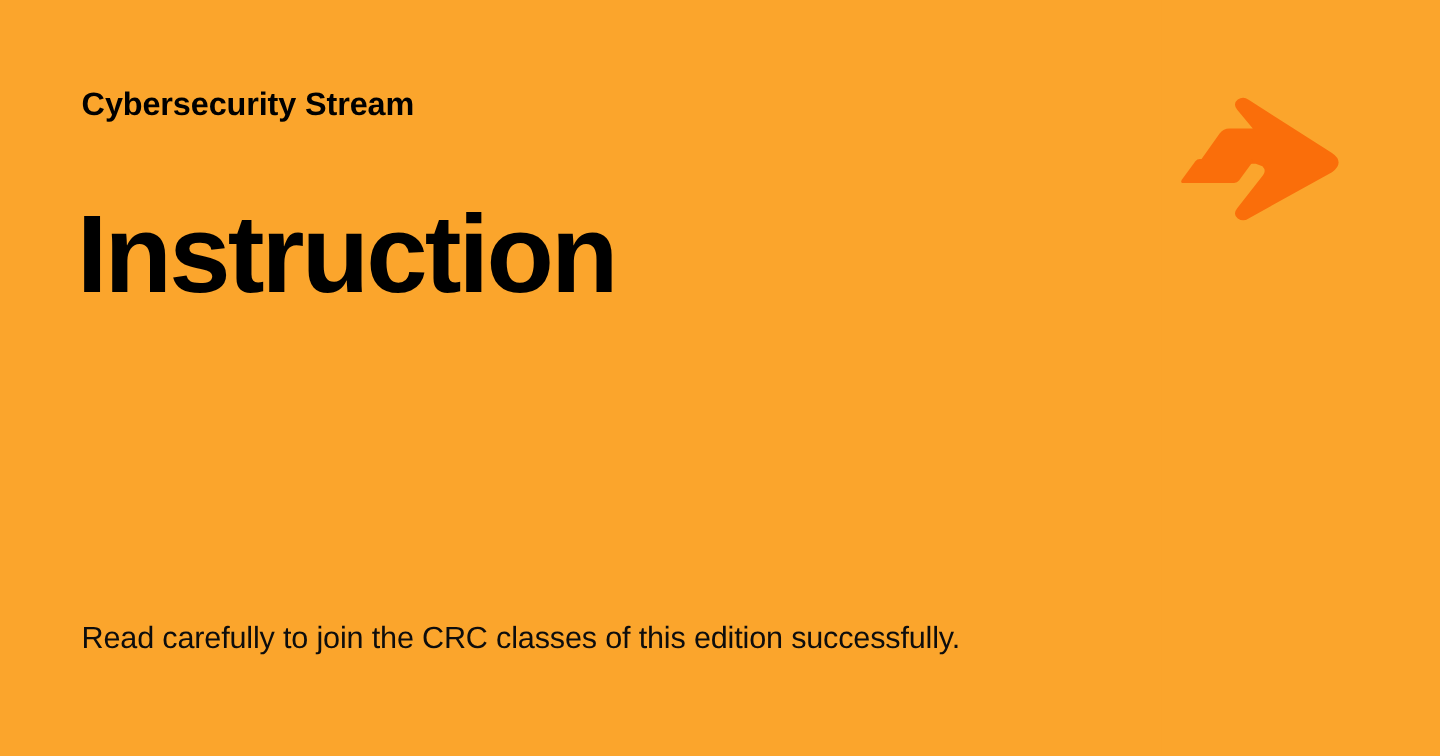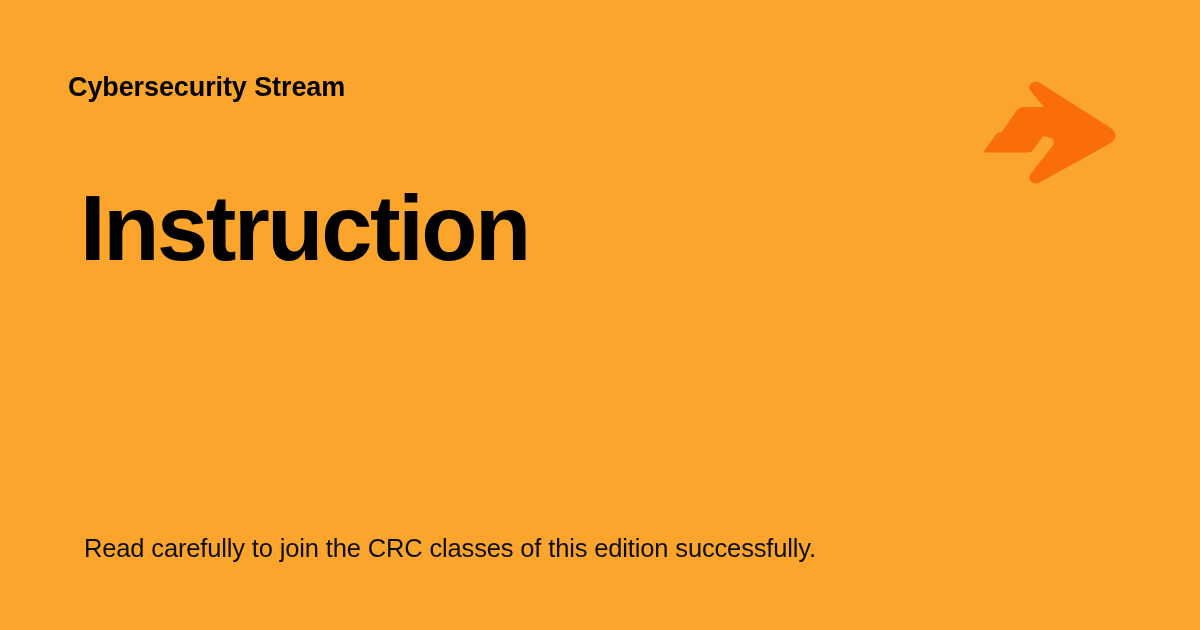--- a/index.html
+++ b/index.html
@@ -48,34 +48,34 @@
     font-weight: 700;
     letter-spacing: -0.1px;
     color: #000000;
     white-space: nowrap;
   }
 
   .headline {
     position: absolute;
     left: 64px;
     top: 160px;
-    margin: 16px;
+    margin: 0;
     font-size: 92px;
     line-height: 104px;
     font-weight: 700;
     letter-spacing: -2.4px;
     color: #000000;
     white-space: nowrap;
   }
 
   .subtitle {
     position: absolute;
     left: 68px;
     top: 515px;
-    margin: 16px;
+    margin: 0;
     font-size: 25.5px;
     line-height: 34px;
     font-weight: 400;
     letter-spacing: -0.15px;
     color: #0d0d0d;
     white-space: nowrap;
   }
 </style>
 </head>
 <body>

